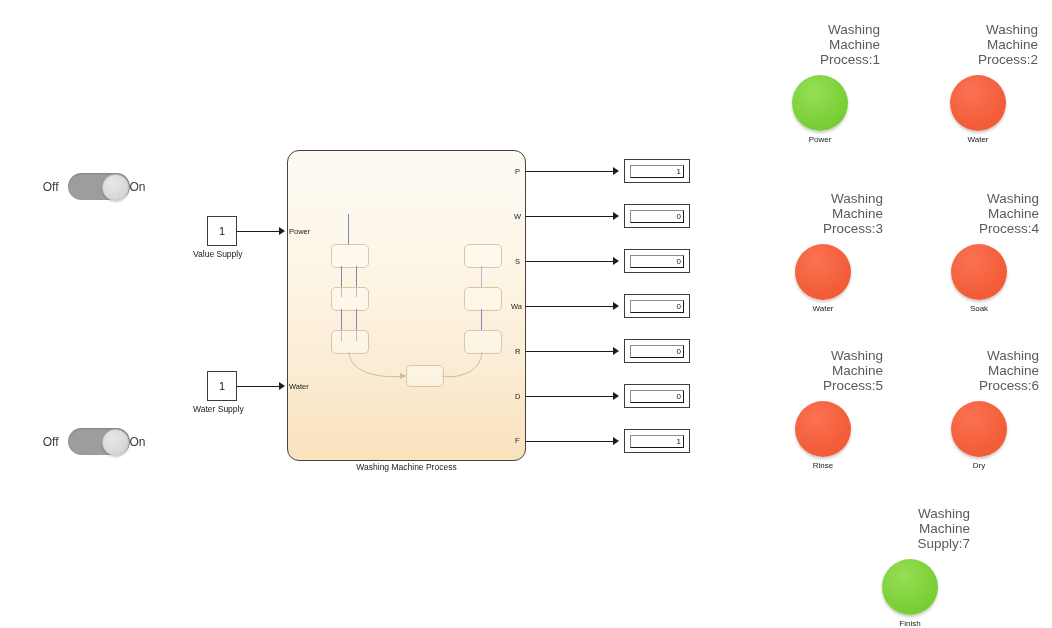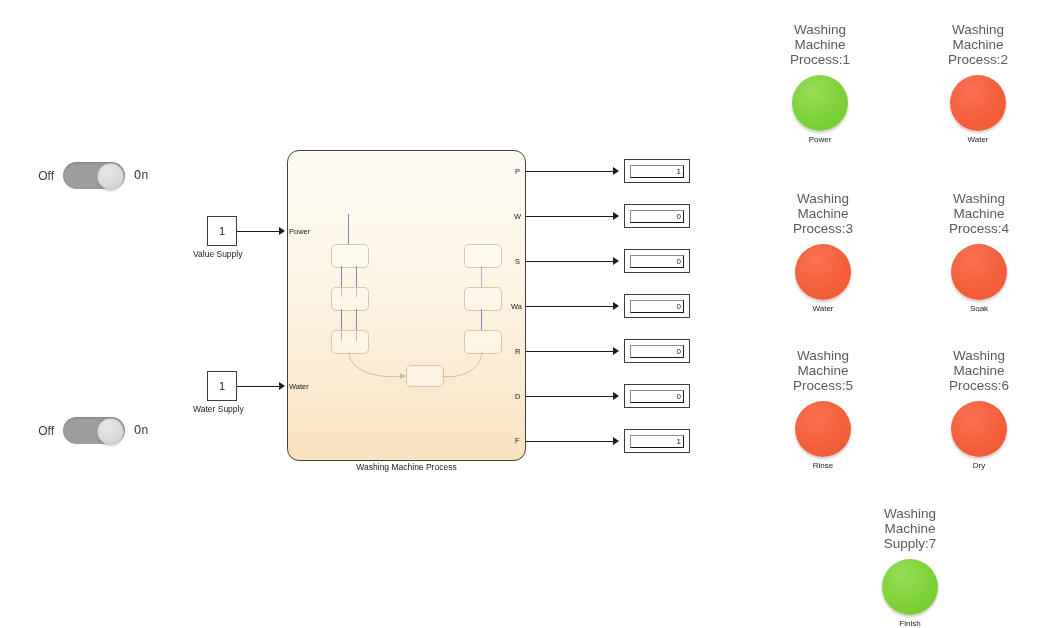--- a/index.html
+++ b/index.html
@@ -13,26 +13,27 @@
   .canvas{position:absolute;left:0;top:0;width:1052px;height:628px;}
 
   
   .switch-group{position:absolute;}
   .switch-title{
     font-size:15px;color:#5a5a5a;text-align:center;
     white-space:nowrap;letter-spacing:.1px;
   }
   .switch-row{
     display:flex;align-items:center;justify-content:center;
+    margin-top:11px;
   }
   .switch-label{
     font-size:12px;color:#3b3b3b;width:26px;text-align:center;
   }
   .switch-label.left{text-align:right;padding-right:9px;}
-  .switch-label.right{text-align:left;padding-left:9px;font-family:Liberation Mono, monospace;}
+  .switch-label.right{text-align:left;}
   .switch-track{
     width:62px;height:27px;border-radius:14px;
     background:#9d9d9d;position:relative;
     box-shadow:inset 0 1px 2px rgba(0,0,0,.18);
   }
   .switch-knob{
     position:absolute;top:1px;left:34px;
     width:25px;height:25px;border-radius:50%;
     background:radial-gradient(circle at 38% 32%, #e8e8e8 0%, #d6d6d6 70%, #c9c9c9 100%);
     border:1px solid #c3c3c3;
@@ -107,21 +108,21 @@
     box-sizing:border-box;
     display:flex;align-items:center;justify-content:flex-end;
     padding-right:2px;
     font-family:"Liberation Sans", sans-serif;
     font-size:8px;color:#111;
   }
 
   
   .lamp-group{position:absolute;width:120px;text-align:center;}
   .lamp-title{
-    font-size:13.5px;line-height:15px;color:#5a5a5a;
+    font-size:13.5px;line-height:15px;color:#5a5a5a;text-align:right;
   }
   .lamp{
     width:56px;height:56px;border-radius:50%;
     margin:8px auto 0;
     box-shadow:0 2px 3px rgba(0,0,0,.22);
   }
   .lamp.green{
     background:radial-gradient(circle at 38% 30%, #96df57 0%, #7ed139 55%, #6fc52c 100%);
   }
   .lamp.red{

